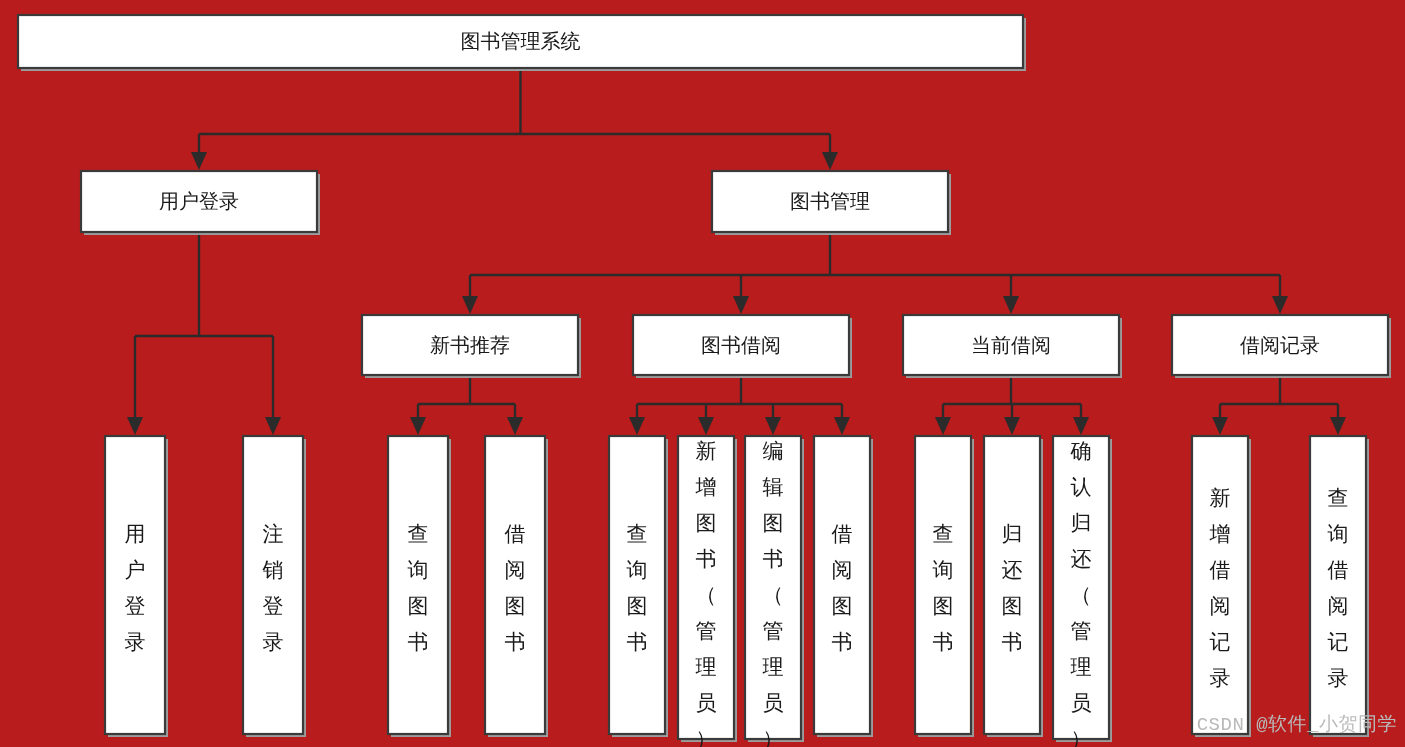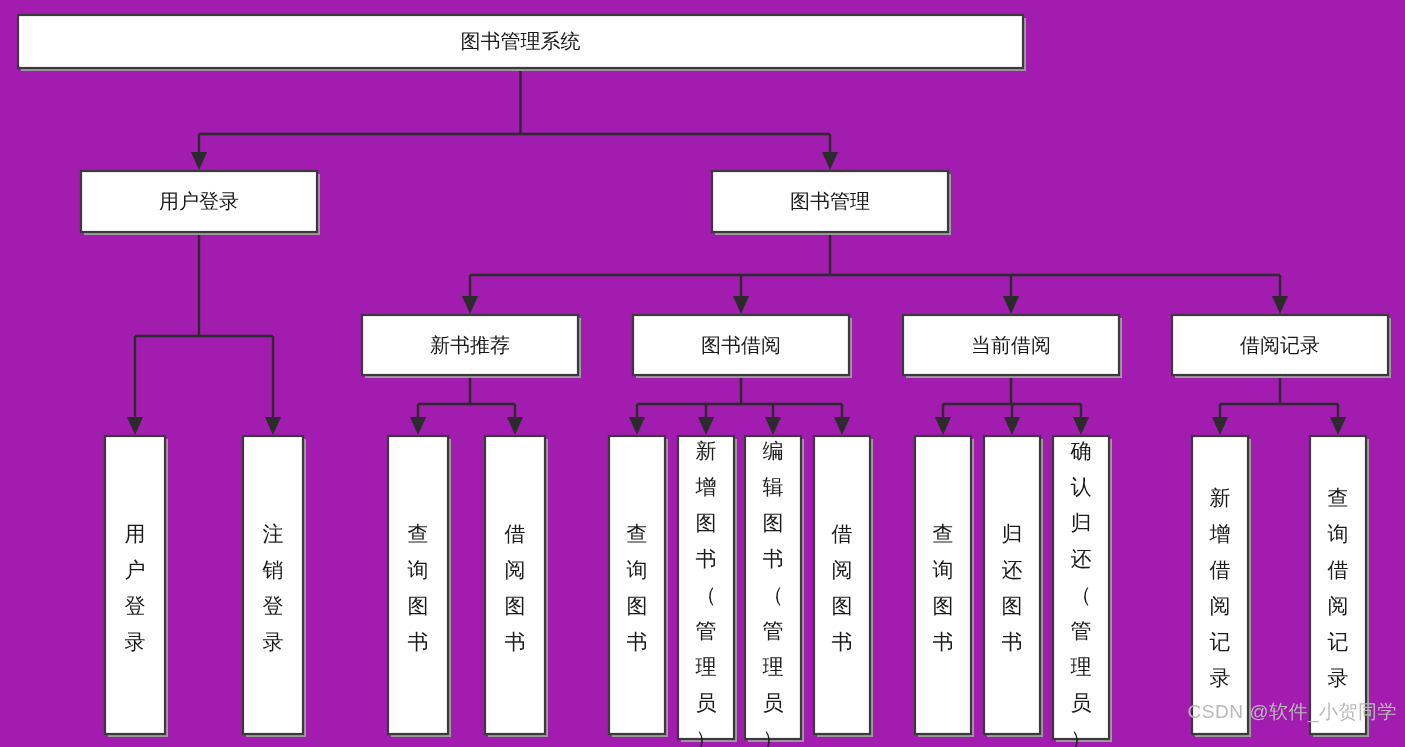--- a/index.html
+++ b/index.html
@@ -8,21 +8,21 @@
     padding: 0;
     background: #ffffff;
   }
   body {
     font-family: "DejaVu Sans", "Liberation Sans", sans-serif;
   }
   #diagram-root {
     position: relative;
     width: 1405px;
     height: 747px;
-    background: #a21caf;
+    background: #b91c1c;
     overflow: hidden;
   }
   svg.tree {
     position: absolute;
     left: 0;
     top: 0;
     width: 1405px;
     height: 747px;
     display: block;
   }
@@ -52,22 +52,22 @@
   }
   .node-label-v {
     font-family: "DejaVu Sans", "Liberation Sans", sans-serif;
     font-size: 21px;
     fill: #1a1a1a;
     text-anchor: middle;
   }
   .watermark {
     position: absolute;
     right: 8px;
-    bottom: 22px;
-    font-family: Liberation Sans, sans-serif;
+    bottom: 10px;
+    font-family: Liberation Mono, monospace;
     font-size: 19px;
     color: #b9b9b9;
     white-space: nowrap;
     letter-spacing: 0.5px;
     pointer-events: none;
   }
 </style>
 </head>
 <body>
 

